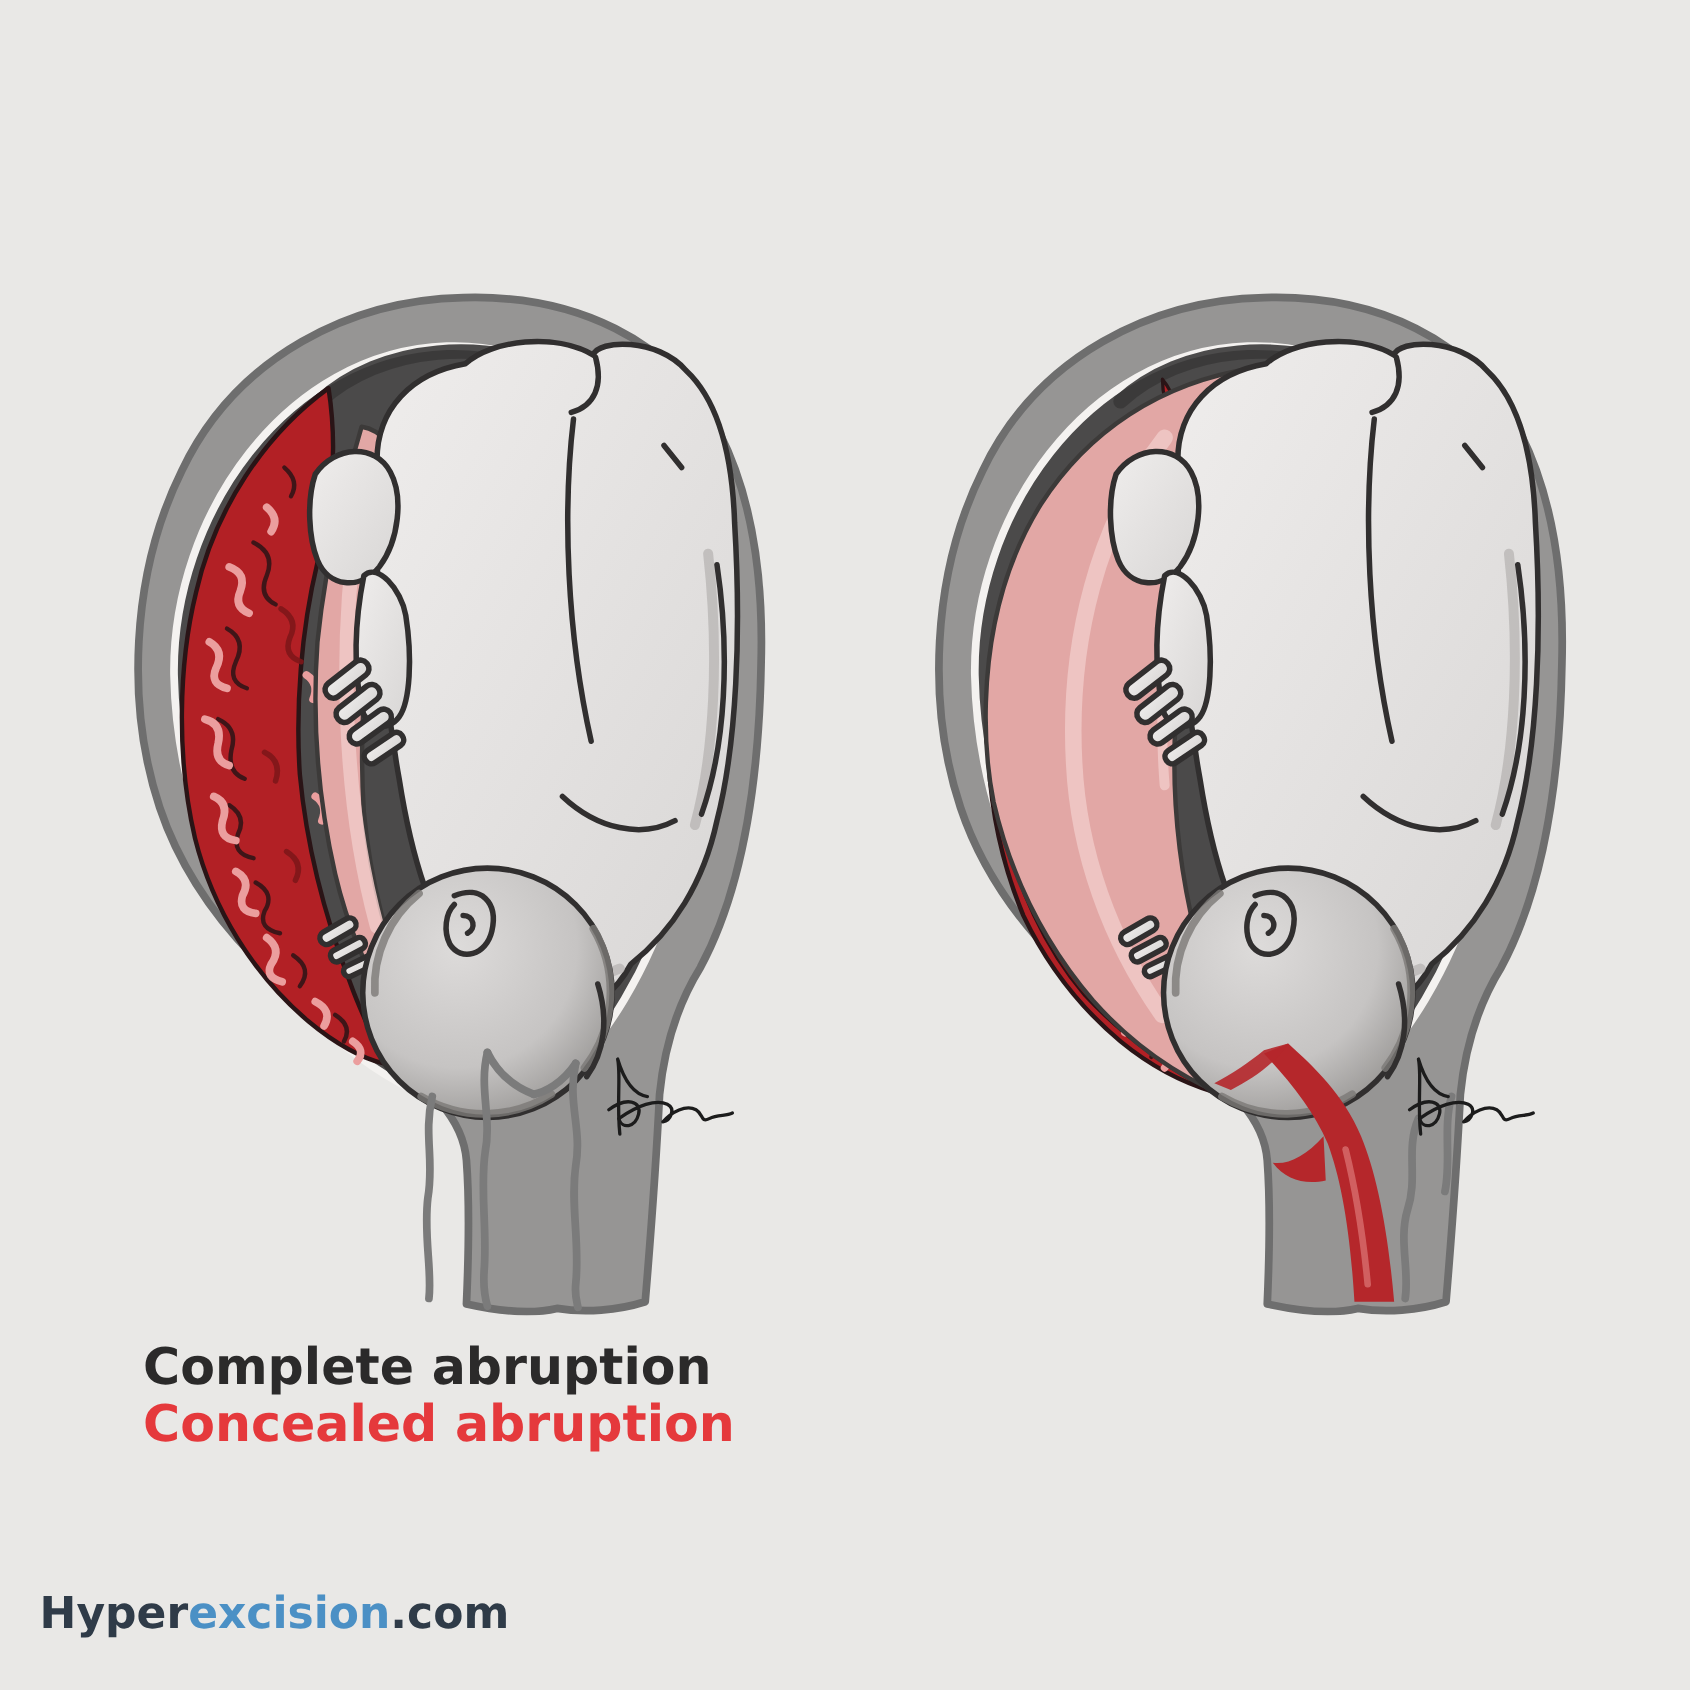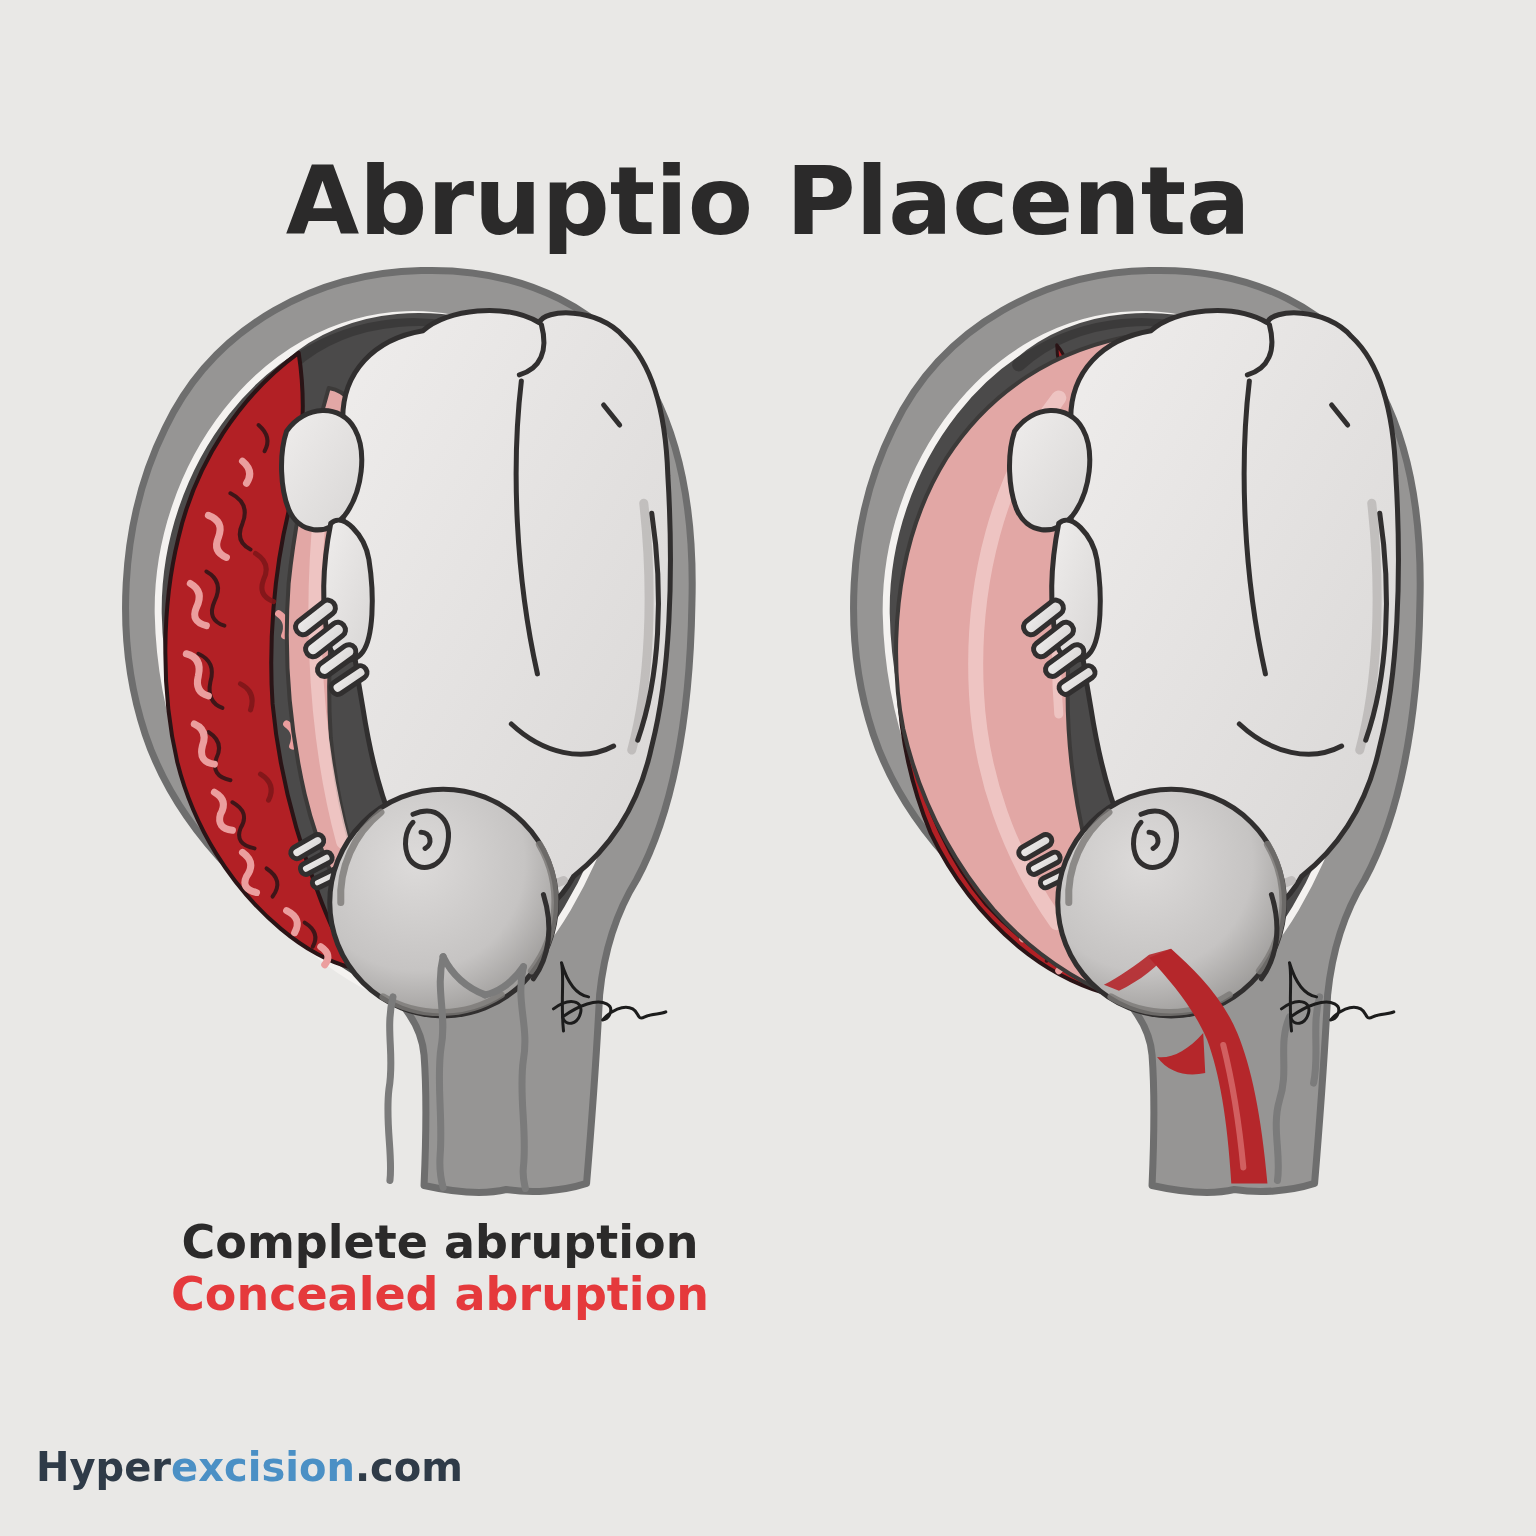--- a/index.html
+++ b/index.html
@@ -13,21 +13,21 @@
   .title{
     position:absolute;top:90px;left:0;width:100%;
     text-align:center;font-size:95px;font-weight:800;
     letter-spacing:0px;color:var(--title,#2b2a2a);line-height:1;
   }
   .panel{position:absolute;top:252px;width:632px;height:944px;margin:0;}
   .panel-left{left:90px;}
   .panel-right{left:818px;}
   .panel svg{width:100%;height:100%;display:block;}
   .caption{
-    position:absolute;top:1216px;width:620px;text-align:center;
+    position:absolute;top:1216px;width:620px;text-align:left;
     font-weight:800;font-size:46px;line-height:1.14;color:var(--label_dark,#2b2a2a);
   }
   .caption-left{left:130px;}
   .caption-right{left:860px;}
   .caption .line2{color:var(--label_red,#e5393c);}
   .watermark{
     position:absolute;left:36px;top:1444px;
     font-size:40px;font-weight:800;color:var(--watermark_dark,#2f3b48);
     letter-spacing:0px;
   }
@@ -51,21 +51,20 @@
   .canal{fill:none;stroke:var(--canal_line,#7b7b7b);stroke-width:7;stroke-linecap:round;}
   .stream{fill:var(--blood_stream,#b5272b);stroke:var(--hematoma_outline,#2a1416);stroke-width:0;}
   .stream-hi{fill:none;stroke:var(--stream_highlight,#d66a6a);stroke-width:6;stroke-linecap:round;opacity:.85;}
   .sig{fill:none;stroke:var(--signature,#1c1c1c);stroke-width:3;stroke-linecap:round;stroke-linejoin:round;}
 </style>
 </head>
 <body>
 
 <div class="stage">
 
-  <h1 class="title">Abruptio Placenta</h1>
 
   <figure class="panel panel-left">
     <svg viewBox="0 0 630 940" aria-hidden="true">
       <defs>
         <radialGradient id="headGrad" cx="38%" cy="32%" r="80%">
           <stop offset="0%" stop-color="#dddbda"></stop>
           <stop offset="60%" stop-color="#c6c4c3"></stop>
           <stop offset="100%" stop-color="#8f8d8b"></stop>
         </radialGradient>
         <linearGradient id="bodyGrad" x1="0" y1="0" x2="1" y2="1">

